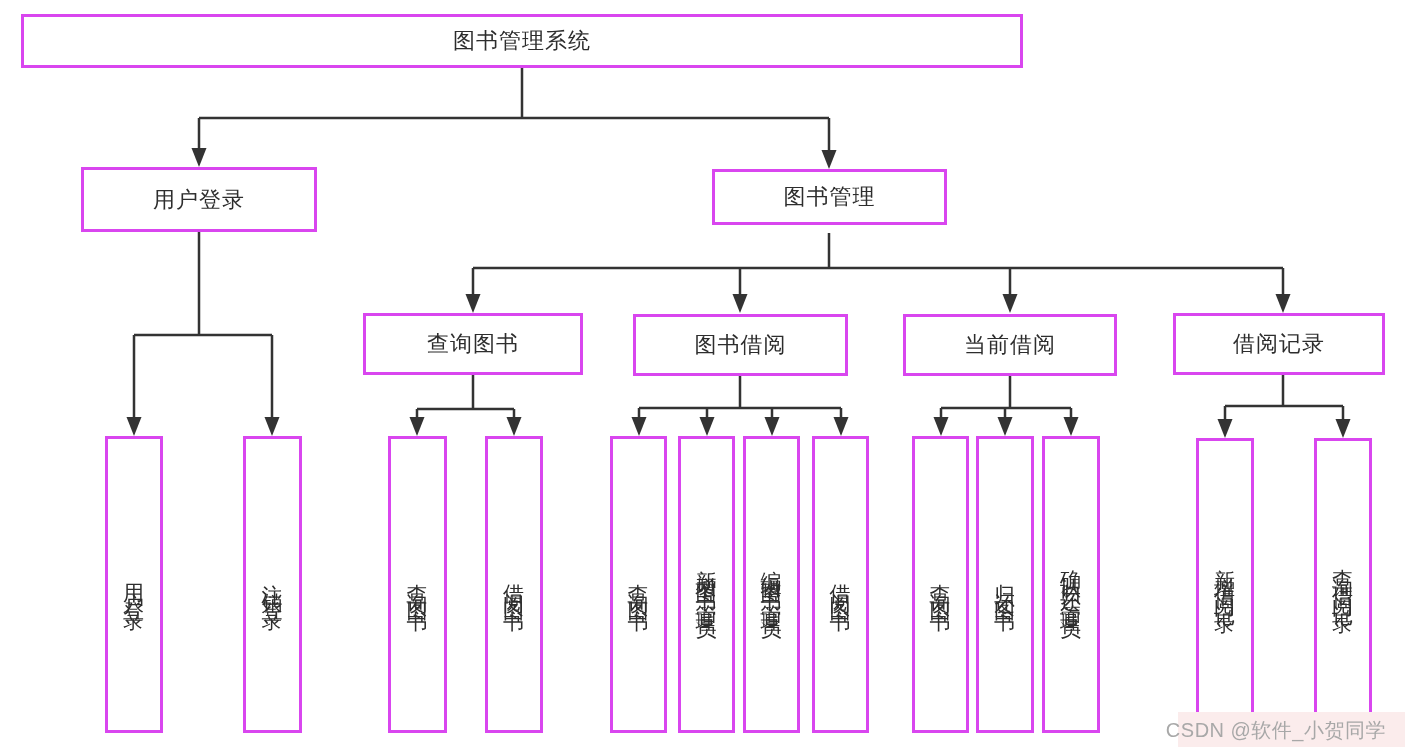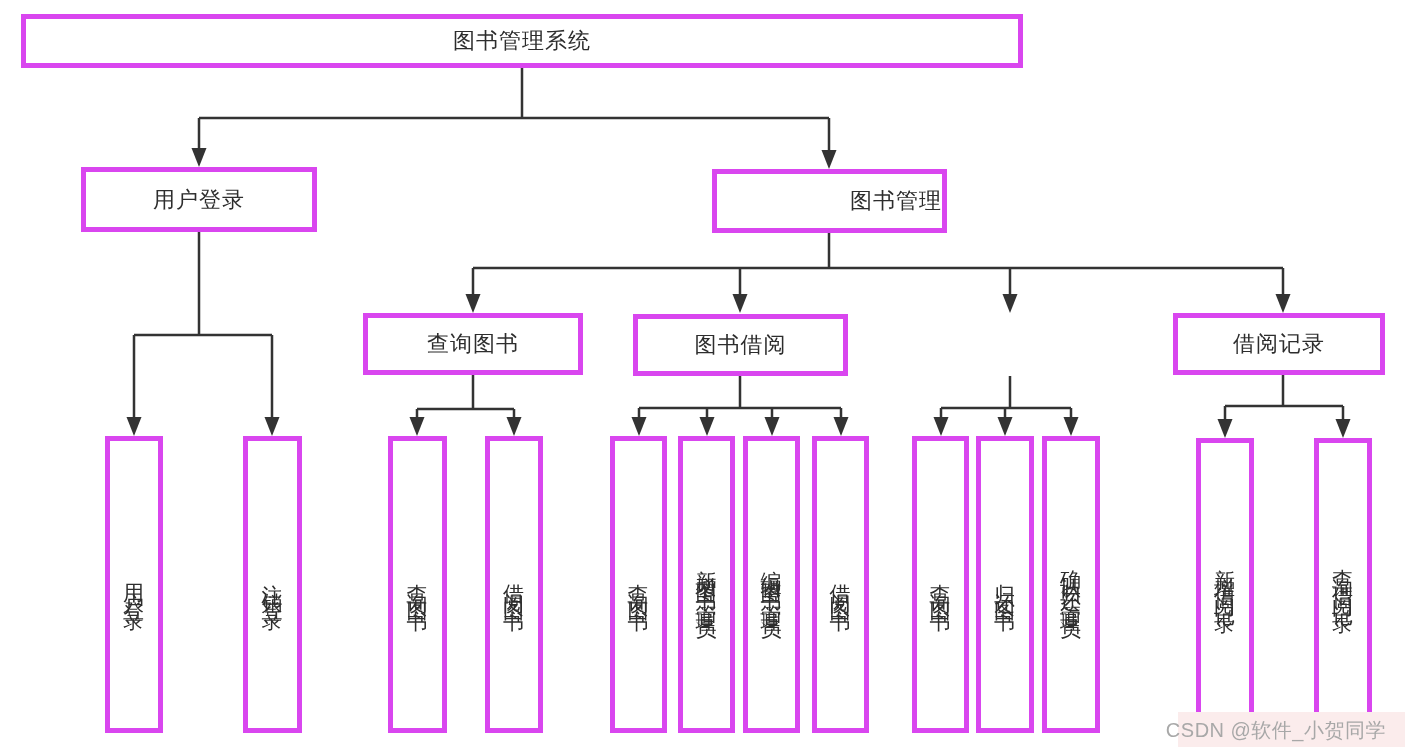--- a/index.html
+++ b/index.html
@@ -8,21 +8,21 @@
     width:1405px;height:747px;
     background:#ffffff;
     font-family:"Liberation Sans","DejaVu Sans",sans-serif;
     overflow:hidden;
   }
   svg.wires{position:absolute;left:0;top:0;z-index:1;}
   .node{
     position:absolute;
     box-sizing:border-box;
     background:#ffffff;
-    border:5px solid #d946ef;
+    border:3px solid #d946ef;
     display:flex;align-items:center;justify-content:center;
     z-index:2;
     color:#2d2d2d;
   }
   .node-h{font-size:22px;letter-spacing:1px;white-space:nowrap;}
   .leaf span{
     writing-mode:vertical-rl;
     letter-spacing:9px;
     font-size:21px;
     line-height:1;
@@ -100,29 +100,32 @@
     </g>
   </svg>
 
   <div class="node node-h" style="left:21px;top:14px;width:1002px;height:54px;">
     <span>图书管理系统</span>
   </div>
 
   <div class="node node-h" style="left:81px;top:167px;width:236px;height:65px;">
     <span>用户登录</span>
   </div>
-  <div class="node node-h" style="left:712px;top:169px;width:235px;height:64px;justify-content:flex-end;">
+  <div class="node node-h" style="left:712px;top:169px;width:235px;height:56px;">
     <span>图书管理</span>
   </div>
 
   <div class="node node-h" style="left:363px;top:313px;width:220px;height:62px;">
     <span>查询图书</span>
   </div>
   <div class="node node-h" style="left:633px;top:314px;width:215px;height:62px;text-align:right;">
     <span>图书借阅</span>
+  </div>
+  <div class="node node-h" style="left:903px;top:314px;width:214px;height:62px;">
+    <span>当前借阅</span>
   </div>
   <div class="node node-h" style="left:1173px;top:313px;width:212px;height:62px;">
     <span>借阅记录</span>
   </div>
 
   <div class="node leaf" style="left:105px;top:436px;width:58px;height:297px;">
     <span>用户登录</span>
   </div>
   <div class="node leaf" style="left:243px;top:436px;width:59px;height:297px;">
     <span>注销登录</span>

